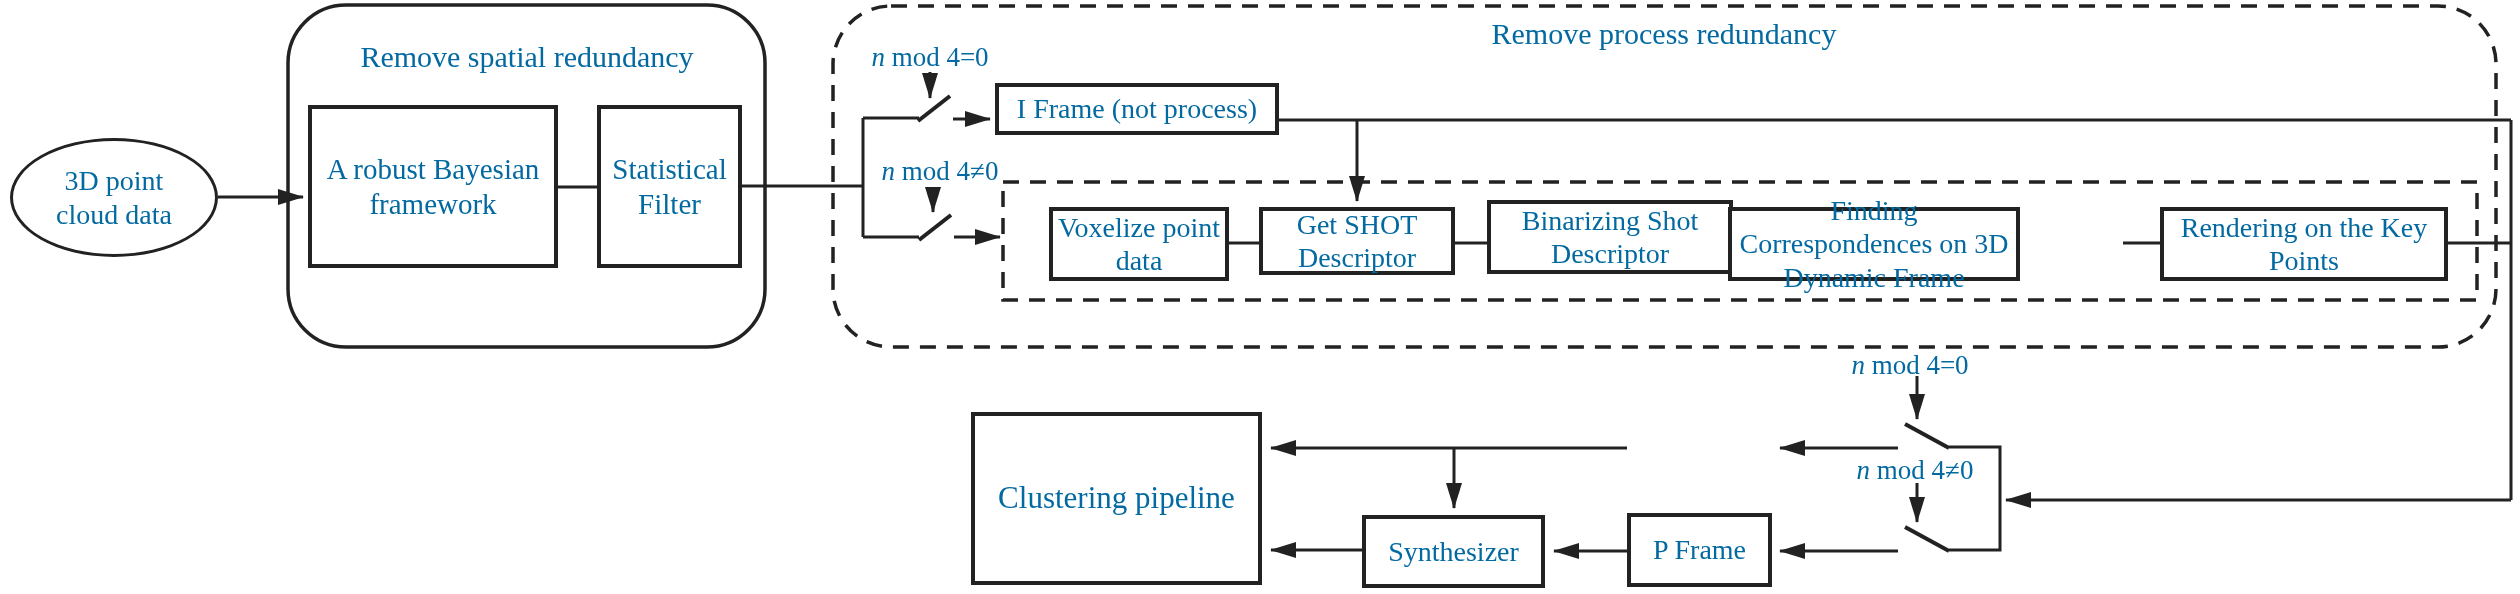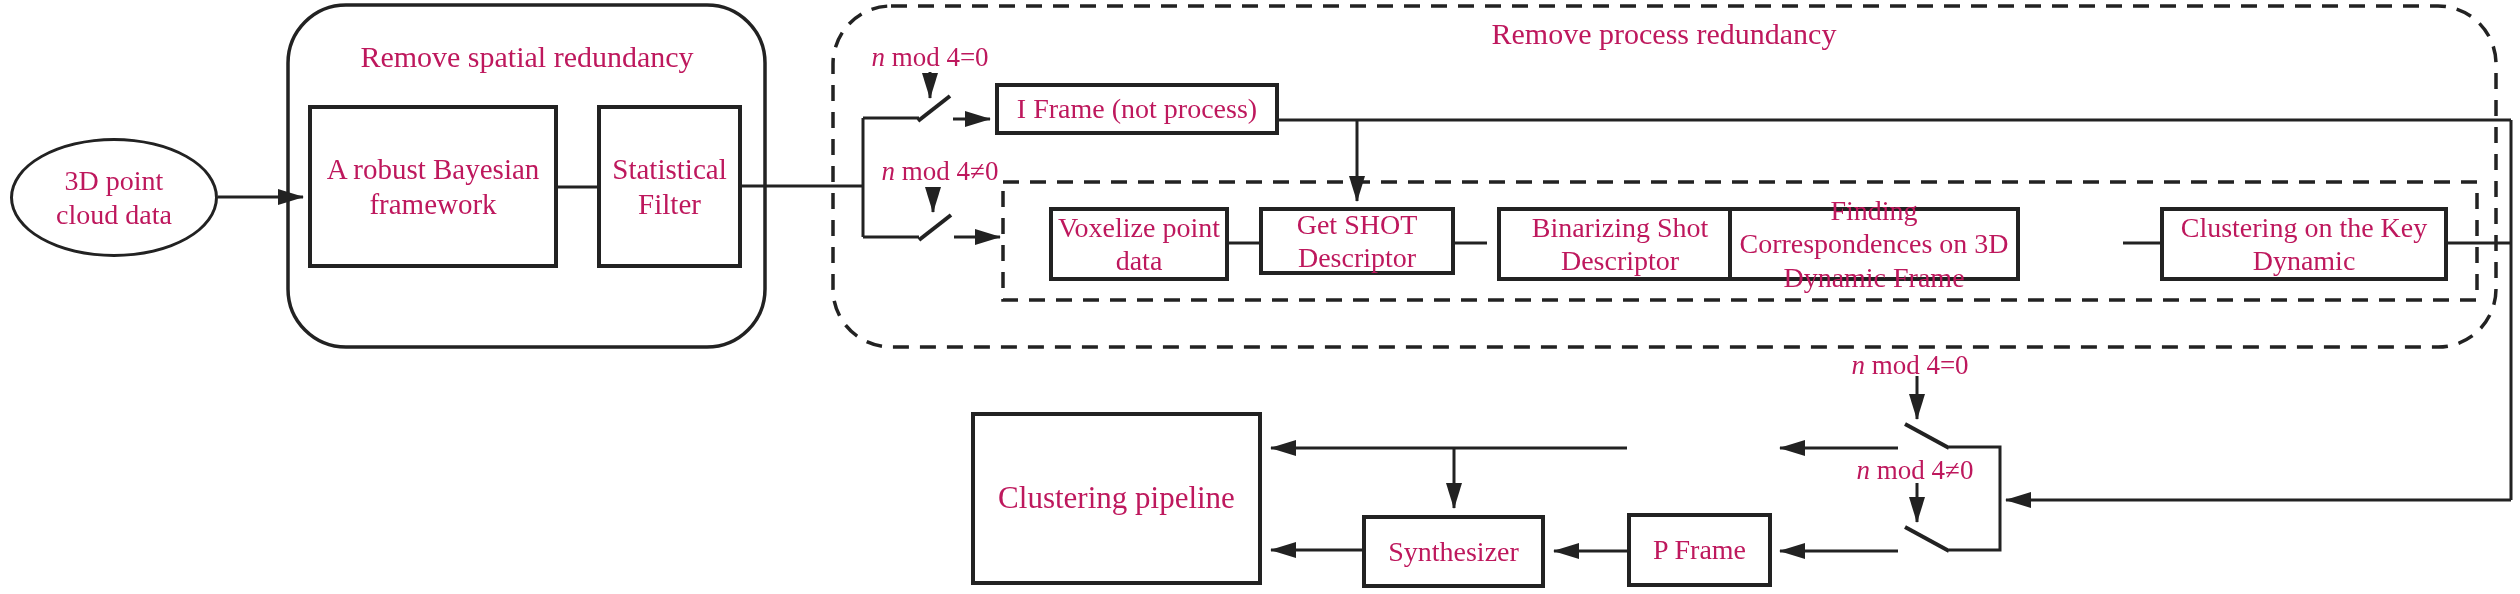--- a/index.html
+++ b/index.html
@@ -1,21 +1,21 @@
 <!DOCTYPE html>
 <html><head>
 <meta charset="utf-8">
 <style>
   html,body{margin:0;padding:0;background:#ffffff;}
   .stage{
     position:relative;
     width:2520px;height:594px;
     background:#ffffff;
     font-family:"Liberation Serif","DejaVu Serif",serif;
-    color:#be185d;
+    color:#0369a1;
     overflow:hidden;
   }
   .stage svg.wires{position:absolute;left:0;top:0;z-index:1;}
   .node{
     position:absolute;
     display:flex;align-items:center;justify-content:center;
     text-align:center;
     background:#ffffff;
     border:4px solid #222222;
     box-sizing:border-box;
@@ -139,28 +139,28 @@
   <div class="node nowrap" style="left:995px;top:83px;width:284px;height:52px;">
     <span>I Frame (not process)</span>
   </div>
 
   <div class="node" style="left:1049px;top:207px;width:180px;height:74px;">
     <span>Voxelize point data</span>
   </div>
   <div class="node" style="left:1259px;top:207px;width:196px;height:68px;">
     <span>Get SHOT Descriptor</span>
   </div>
-  <div class="node" style="left:1487px;top:207px;width:246px;height:74px;margin-left:10px;">
+  <div class="node" style="left:1487px;top:200px;width:246px;height:74px;">
     <span>Binarizing Shot Descriptor</span>
   </div>
   <div class="node" style="left:1728px;top:207px;width:292px;height:74px;">
     <span>Finding Correspondences on 3D Dynamic Frame</span>
   </div>
   <div class="node" style="left:2160px;top:207px;width:288px;height:74px;">
-    <span>Clustering on the Key Dynamic</span>
+    <span>Rendering on the Key Points</span>
   </div>
 
   <div class="cond" style="left:1820px;top:350px;width:180px;">
     <i>n</i><span> mod 4=0</span>
   </div>
   <div class="cond" style="left:1825px;top:455px;width:180px;">
     <i>n</i><span> mod 4≠0</span>
   </div>
 
   <div class="node nowrap" style="left:971px;top:412px;width:291px;height:173px;font-size:31px;">

